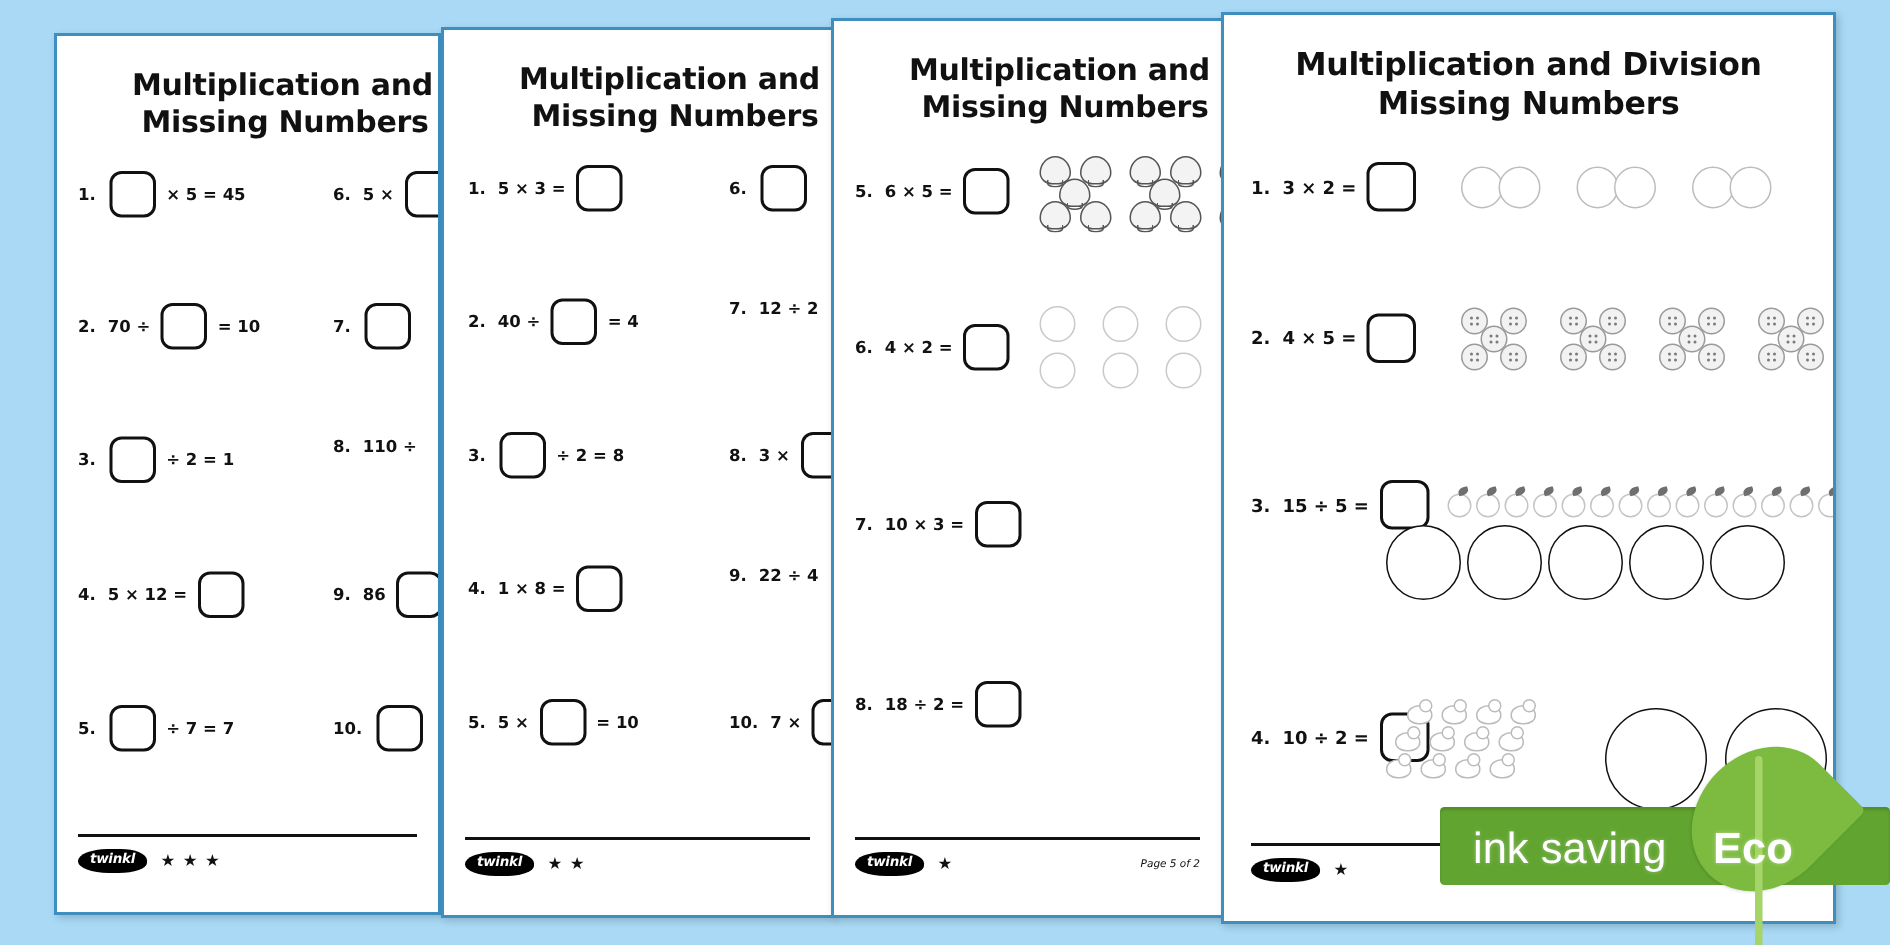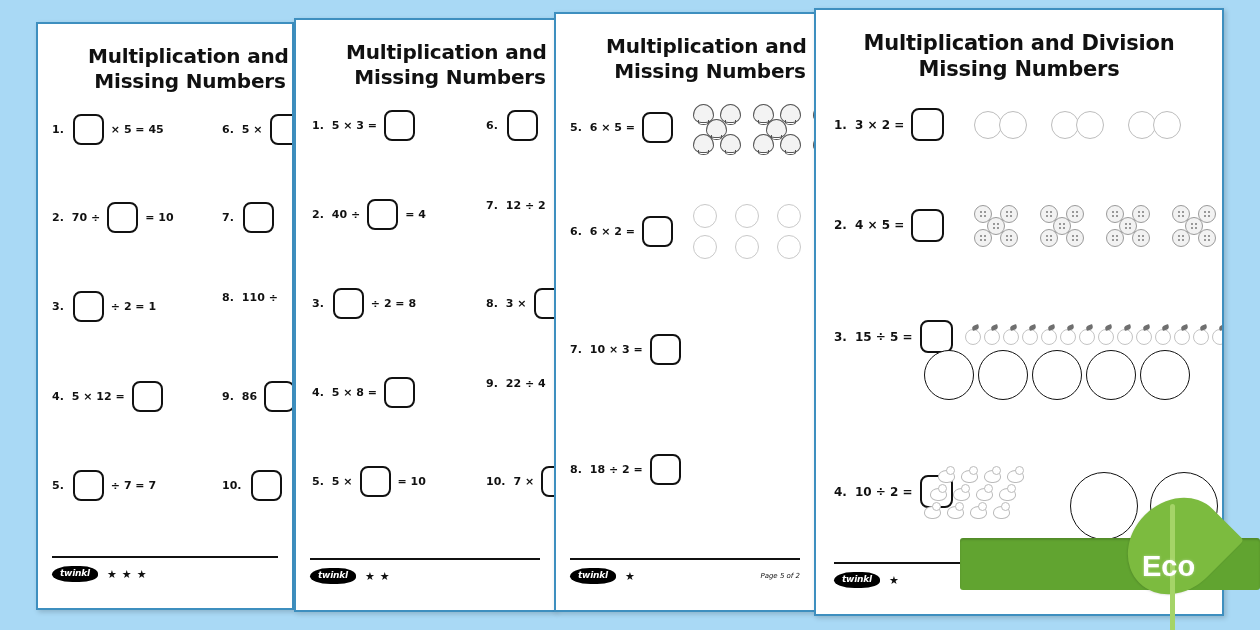--- a/index.html
+++ b/index.html
@@ -286,21 +286,21 @@
           <span class="eqbox"></span>
           <span class="qtxt">= 4</span>
         </div>
         <div class="qrow" style="left:16px;top:268px;">
           <span class="qnum">3.</span>
           <span class="eqbox"></span>
           <span class="qtxt">÷ 2 = 8</span>
         </div>
         <div class="qrow" style="left:16px;top:357px;">
           <span class="qnum">4.</span>
-          <span class="qtxt">5 × 8 =</span>
+          <span class="qtxt">1 × 8 =</span>
           <span class="eqbox"></span>
         </div>
         <div class="qrow" style="left:16px;top:446px;">
           <span class="qnum">5.</span>
           <span class="qtxt">5 ×</span>
           <span class="eqbox"></span>
           <span class="qtxt">= 10</span>
         </div>
 
         <div class="qrow" style="left:190px;top:90px;">
@@ -371,21 +371,21 @@
               <span class="shell" style="left:0;top:0"></span>
 
               <span class="shell" style="left:0;top:30px"></span>
 
             </span>
           </span>
         </div>
 
         <div class="qrow" style="left:14px;top:190px;">
           <span class="qnum">6.</span>
-          <span class="qtxt">6 × 2 =</span>
+          <span class="qtxt">4 × 2 =</span>
           <span class="eqbox"></span>
           <span class="counters" style="gap:18px;">
             <span class="grp2">
               <span class="rowc">
                   <span class="ocirc"></span>
                 </span>
               <span class="rowc">
                   <span class="ocirc"></span>
                 </span>
             </span>
@@ -633,16 +633,17 @@
           </span>
         </div>
       </div>
     </div>
   </div>
 
   <div class="eco">
     <div class="ecobar"></div>
     <div class="ecoleaf"></div>
     <div class="leafvein"></div>
+    <div class="ecotext">ink saving</div>
     <div class="ecoword">Eco</div>
   </div>
 
 </div>
 
 </body></html>

